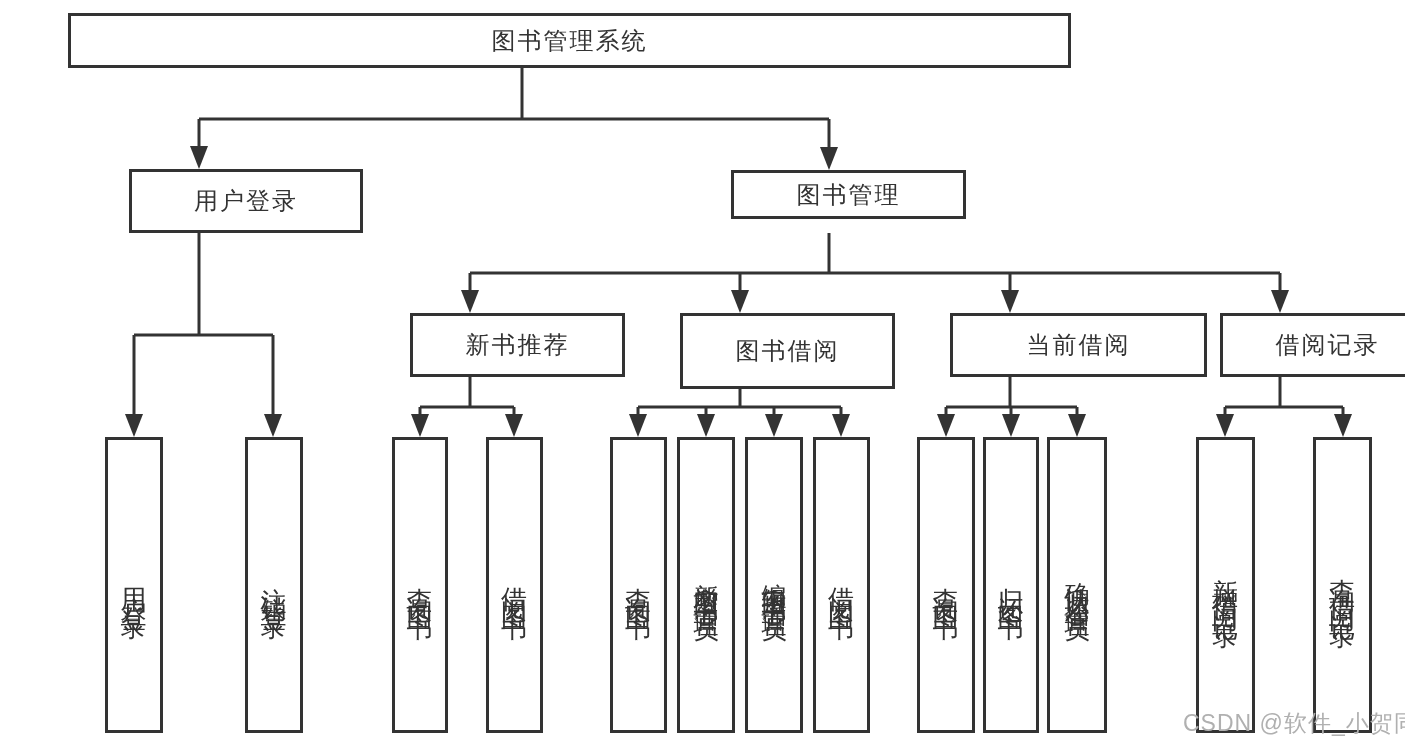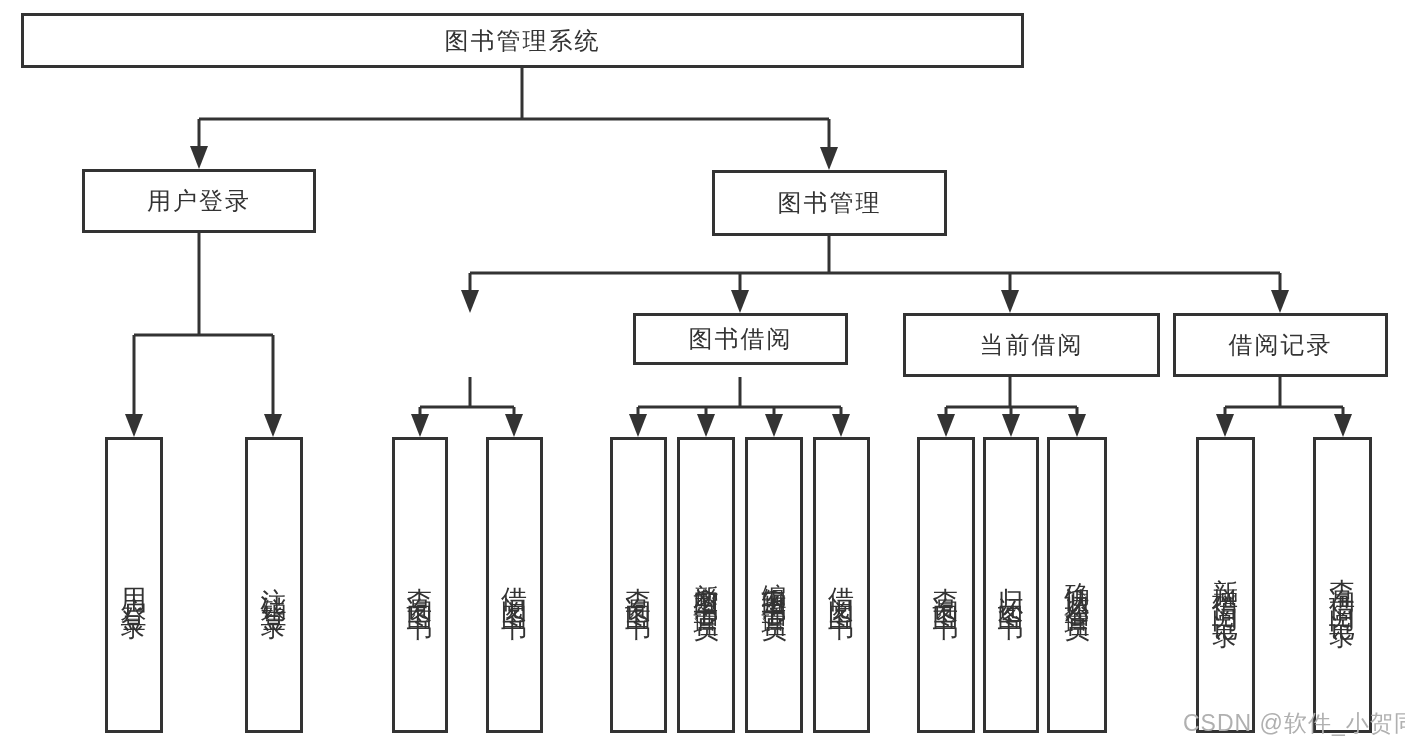--- a/index.html
+++ b/index.html
@@ -29,20 +29,21 @@
     color: #333333;
     display: flex;
     align-items: center;
     justify-content: center;
     text-align: center;
   }
   .hnode {
     font-size: 24px;
     letter-spacing: 2px;
     white-space: nowrap;
+    margin-left: 47px;
   }
   .leaf {
     writing-mode: vertical-rl;
     text-orientation: mixed;
     font-size: 26px;
     letter-spacing: 9px;
     line-height: 1;
   }
   .leaf.tight {
     letter-spacing: 5px;
@@ -149,23 +150,24 @@
     </g>
     <g fill="#333333" stroke="none">
       <polygon points="1216,414 1234,414 1225,437"></polygon>
       <polygon points="1334,414 1352,414 1343,437"></polygon>
     </g>
   </svg>
 
   <div class="node hnode" style="left:21px; top:13px; width:1003px; height:55px;">图书管理系统</div>
 
   <div class="node hnode" style="left:82px; top:169px; width:234px; height:64px;">用户登录</div>
-  <div class="node hnode" style="left:712px; top:170px; width:235px; height:66px;">图书管理</div>
+  <div class="node hnode" style="left:684px; top:170px; width:235px; height:49px;">图书管理</div>
 
-  <div class="node hnode" style="left:633px; top:313px; width:215px; height:52px;">图书借阅</div>
+  <div class="node hnode" style="left:363px; top:313px; width:215px; height:64px;">新书推荐</div>
+  <div class="node hnode" style="left:633px; top:313px; width:215px; height:76px;">图书借阅</div>
   <div class="node hnode" style="left:903px; top:313px; width:257px; height:64px;">当前借阅</div>
   <div class="node hnode" style="left:1173px; top:313px; width:215px; height:64px;">借阅记录</div>
 
   <div class="node leaf" style="left:105px; top:437px; width:58px; height:296px;">用户登录</div>
   <div class="node leaf" style="left:245px; top:437px; width:58px; height:296px;">注销登录</div>
 
   <div class="node leaf" style="left:392px; top:437px; width:56px; height:296px;">查询图书</div>
   <div class="node leaf" style="left:486px; top:437px; width:57px; height:296px;">借阅图书</div>
 
   <div class="node leaf" style="left:610px; top:437px; width:57px; height:296px;">查询图书</div>

